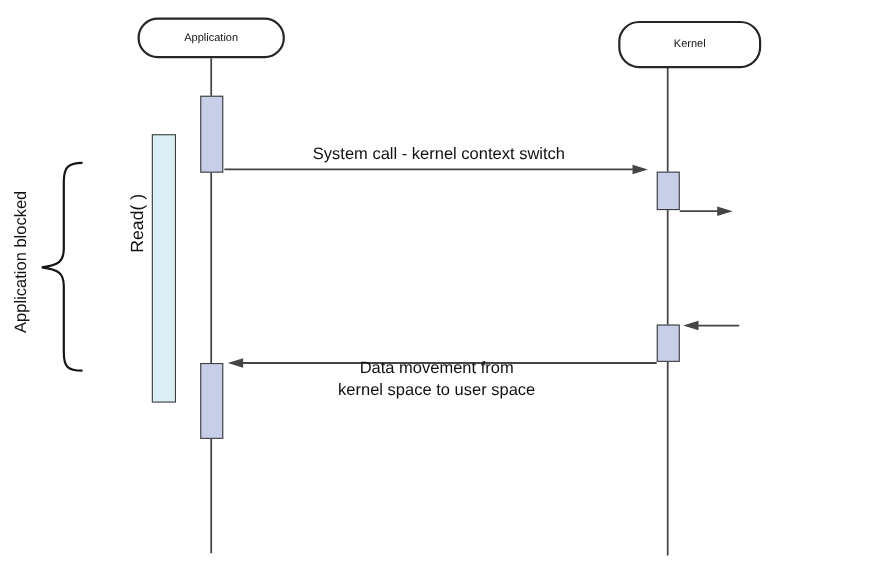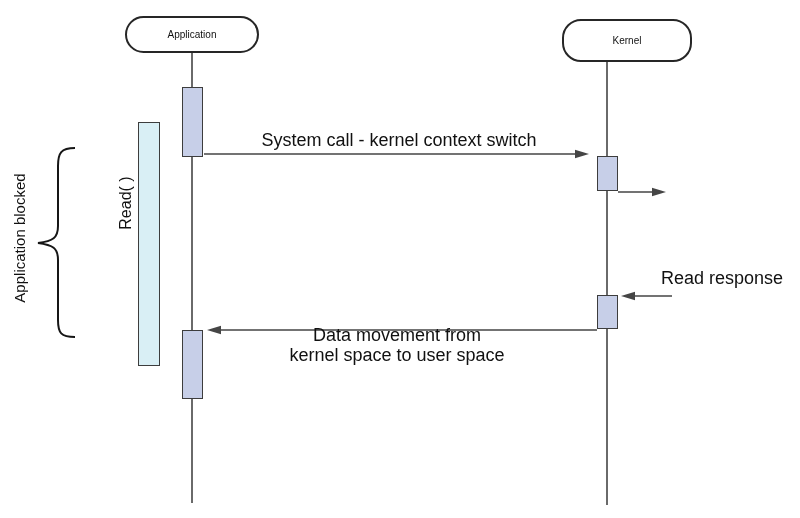--- a/index.html
+++ b/index.html
@@ -61,21 +61,21 @@
   .read-box {
     position: absolute;
     left: 138px; top: 122px;
     width: 22px; height: 244px;
     background: var(--read-fill);
     border: 1.6px solid var(--read-border);
   }
 
   .lbl {
     position: absolute;
-    font-size: 18px;
+    font-size: 15px;
     color: var(--ink);
     white-space: nowrap;
   }
   .lbl.center { transform: translate(-50%, -50%); text-align: center; }
   .lbl.multiline { white-space: pre-line; line-height: 20px; margin-top: 44px; }
   .vtext {
     position: absolute;
     font-size: 15px;
     color: var(--ink);
     white-space: nowrap;
@@ -117,21 +117,20 @@
   <div class="activation act-app-1"></div>
   <div class="activation act-app-2"></div>
   <div class="activation act-k-1"></div>
   <div class="activation act-k-2"></div>
 
   <div class="read-box"></div>
 
   <div class="lbl center" style="left:399px; top:140px;">System call - kernel context switch</div>
 
 
-  <div class="lbl" style="left:661px; top:268px;">Read response</div>
 
   <div class="lbl center multiline" style="left:397px; top:301px;">Data movement from
 kernel space to user space</div>
 
   <div class="vtext" style="left:126px; top:203px; font-size:16px;">Read( )</div>
 
   <div class="vtext" style="left:19px; top:238px;">Application blocked</div>
 
 </div>
 

